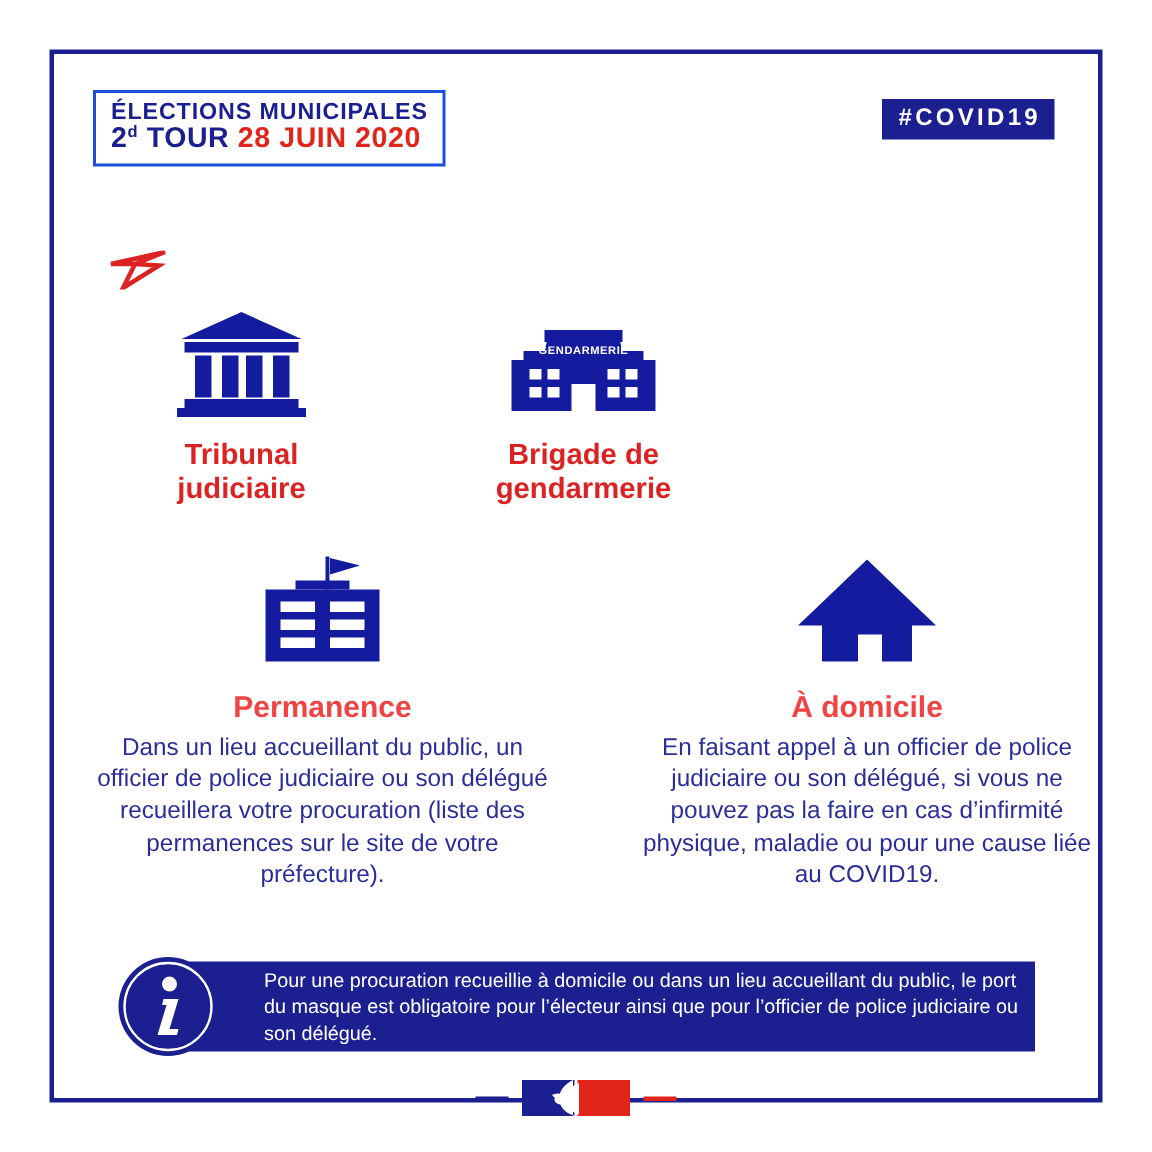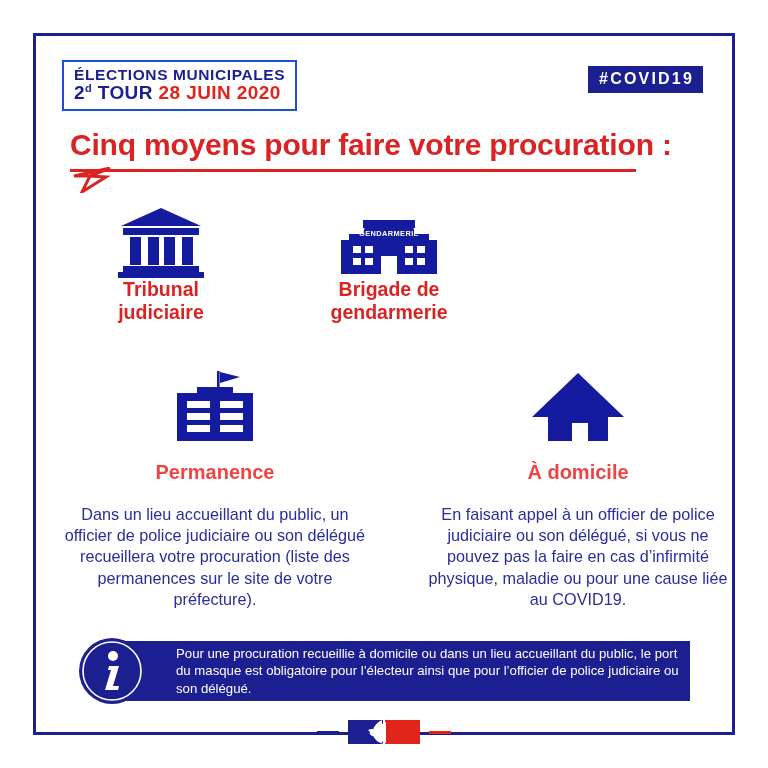--- a/index.html
+++ b/index.html
@@ -62,36 +62,36 @@
     position:absolute;left:60px;top:167px;width:90px;height:26px;
   }
 
   
   .row{position:absolute;left:0;width:768px;}
   .row1{top:200px;}
   .cell{position:absolute;text-align:center;}
   .icon{height:78px;display:flex;align-items:flex-end;justify-content:center;}
   .label{
     color:#DB2323;font-weight:bold;font-size:19.5px;
-    line-height:1.18;
+    line-height:1.18;margin-top:14px;
   }
 
   .c1{left:52px;width:218px;}
   .c2{left:280px;width:218px;}
   .c3{left:508px;width:218px;}
 
   .row2{top:365px;}
   .d1{left:60px;width:310px;}
   .d2{left:423px;width:310px;}
   .icon2{height:80px;display:flex;align-items:flex-end;justify-content:center;}
   .label2{
     color:#ef4444;font-weight:bold;font-size:20px;margin-top:16px;
   }
   .body{
-    color:#2B2E99;font-size:16.2px;line-height:1.31;margin-top:20px;
+    color:#2B2E99;font-size:16.2px;line-height:1.31;margin-top:4px;
   }
 
   
   .info{
     position:absolute;left:108px;top:641px;
     width:582px;height:60px;
     background:#1B1F8F;
     display:flex;align-items:center;
   }
   .info-text{
@@ -121,24 +121,20 @@
 
   <div class="badge">
     <div class="l1">ÉLECTIONS MUNICIPALES</div>
     <div class="l2">
       <span class="blue">2</span><sup class="blue">d</sup><span class="blue"> TOUR </span><span class="red">28 JUIN 2020</span>
     </div>
   </div>
 
   <div class="covid">#COVID19</div>
 
-  <div class="title-wrap">
-    <div class="title">Cinq moyens pour faire votre procuration :</div>
-    <div class="title-rule"></div>
-  </div>
   <svg class="title-tail" viewBox="0 0 90 26">
     <path d="M50 1 L30 9 L46 10 L22 25 L30 9 L14 9 Z" fill="none" stroke="#DB2323" stroke-width="3" stroke-linejoin="miter"></path>
   </svg>
 
   <div class="row row1">
 
     <div class="cell c1">
       <div class="icon">
         <svg width="88" height="72" viewBox="0 0 88 72">
           <g fill="#141B9E">

